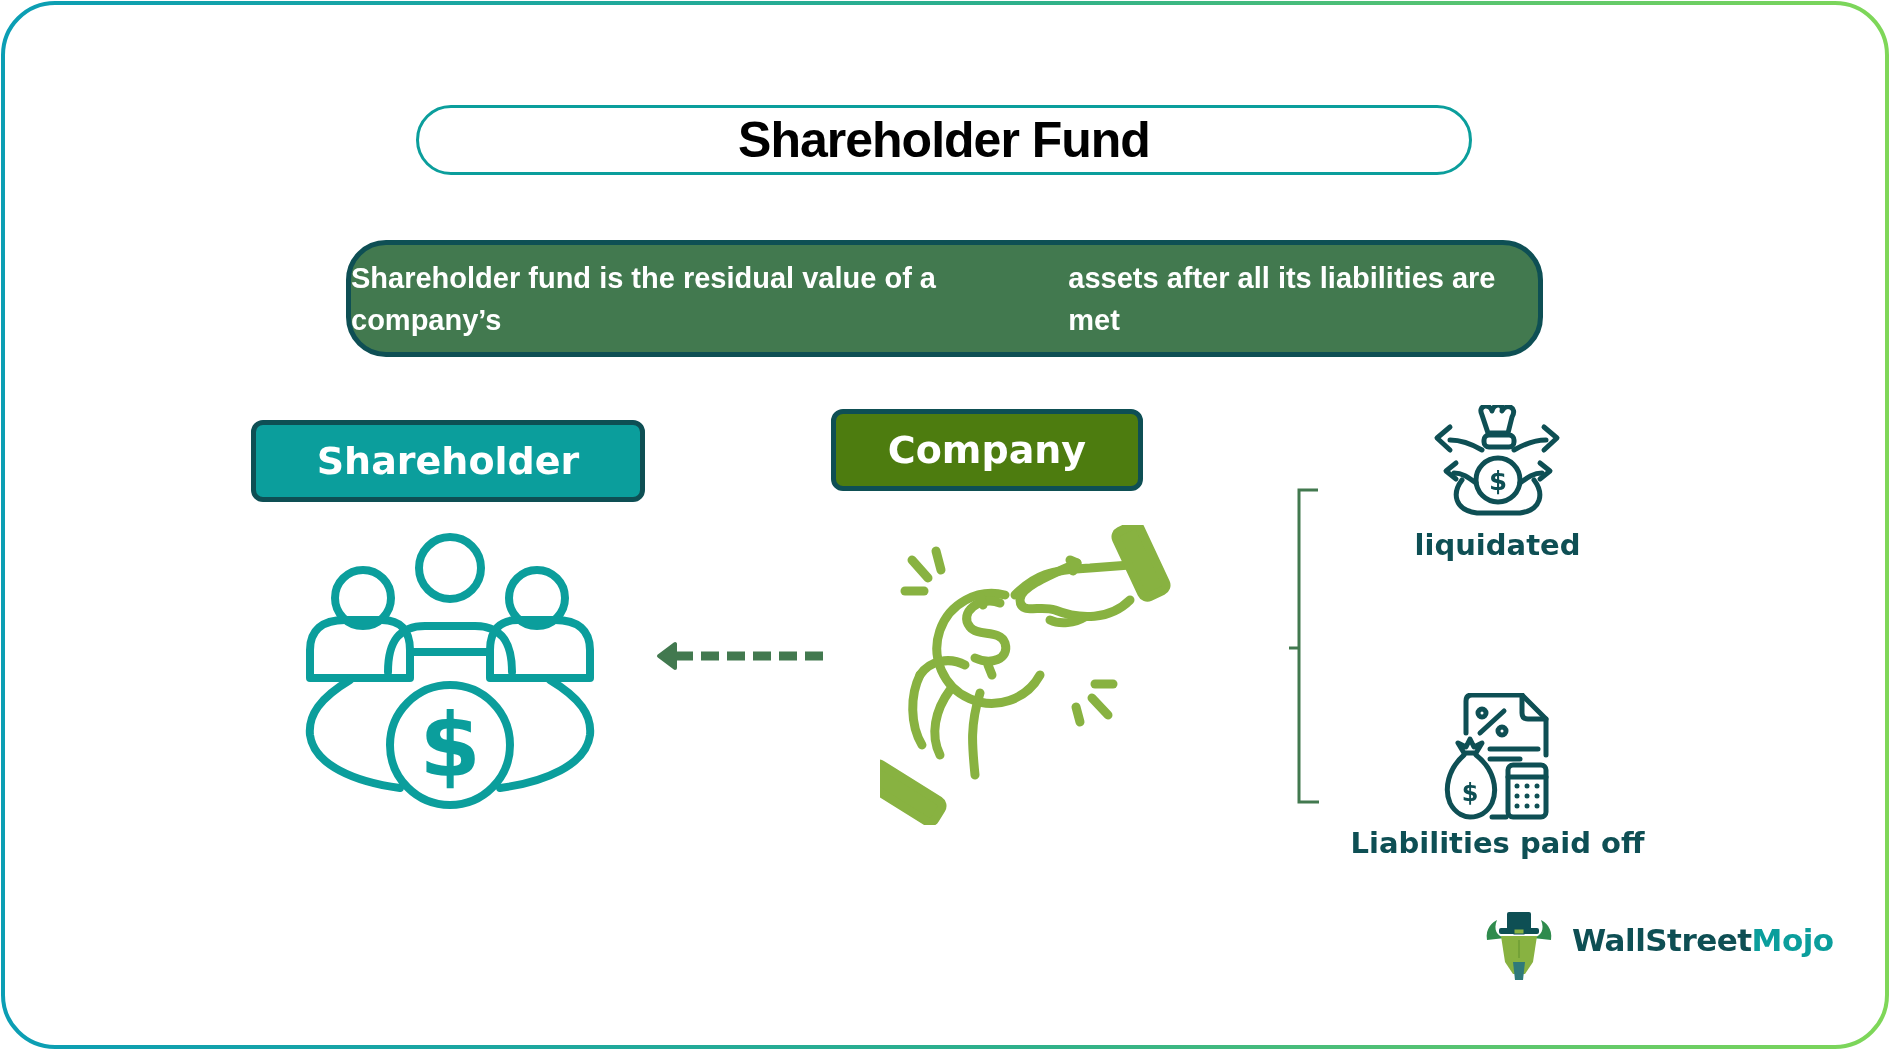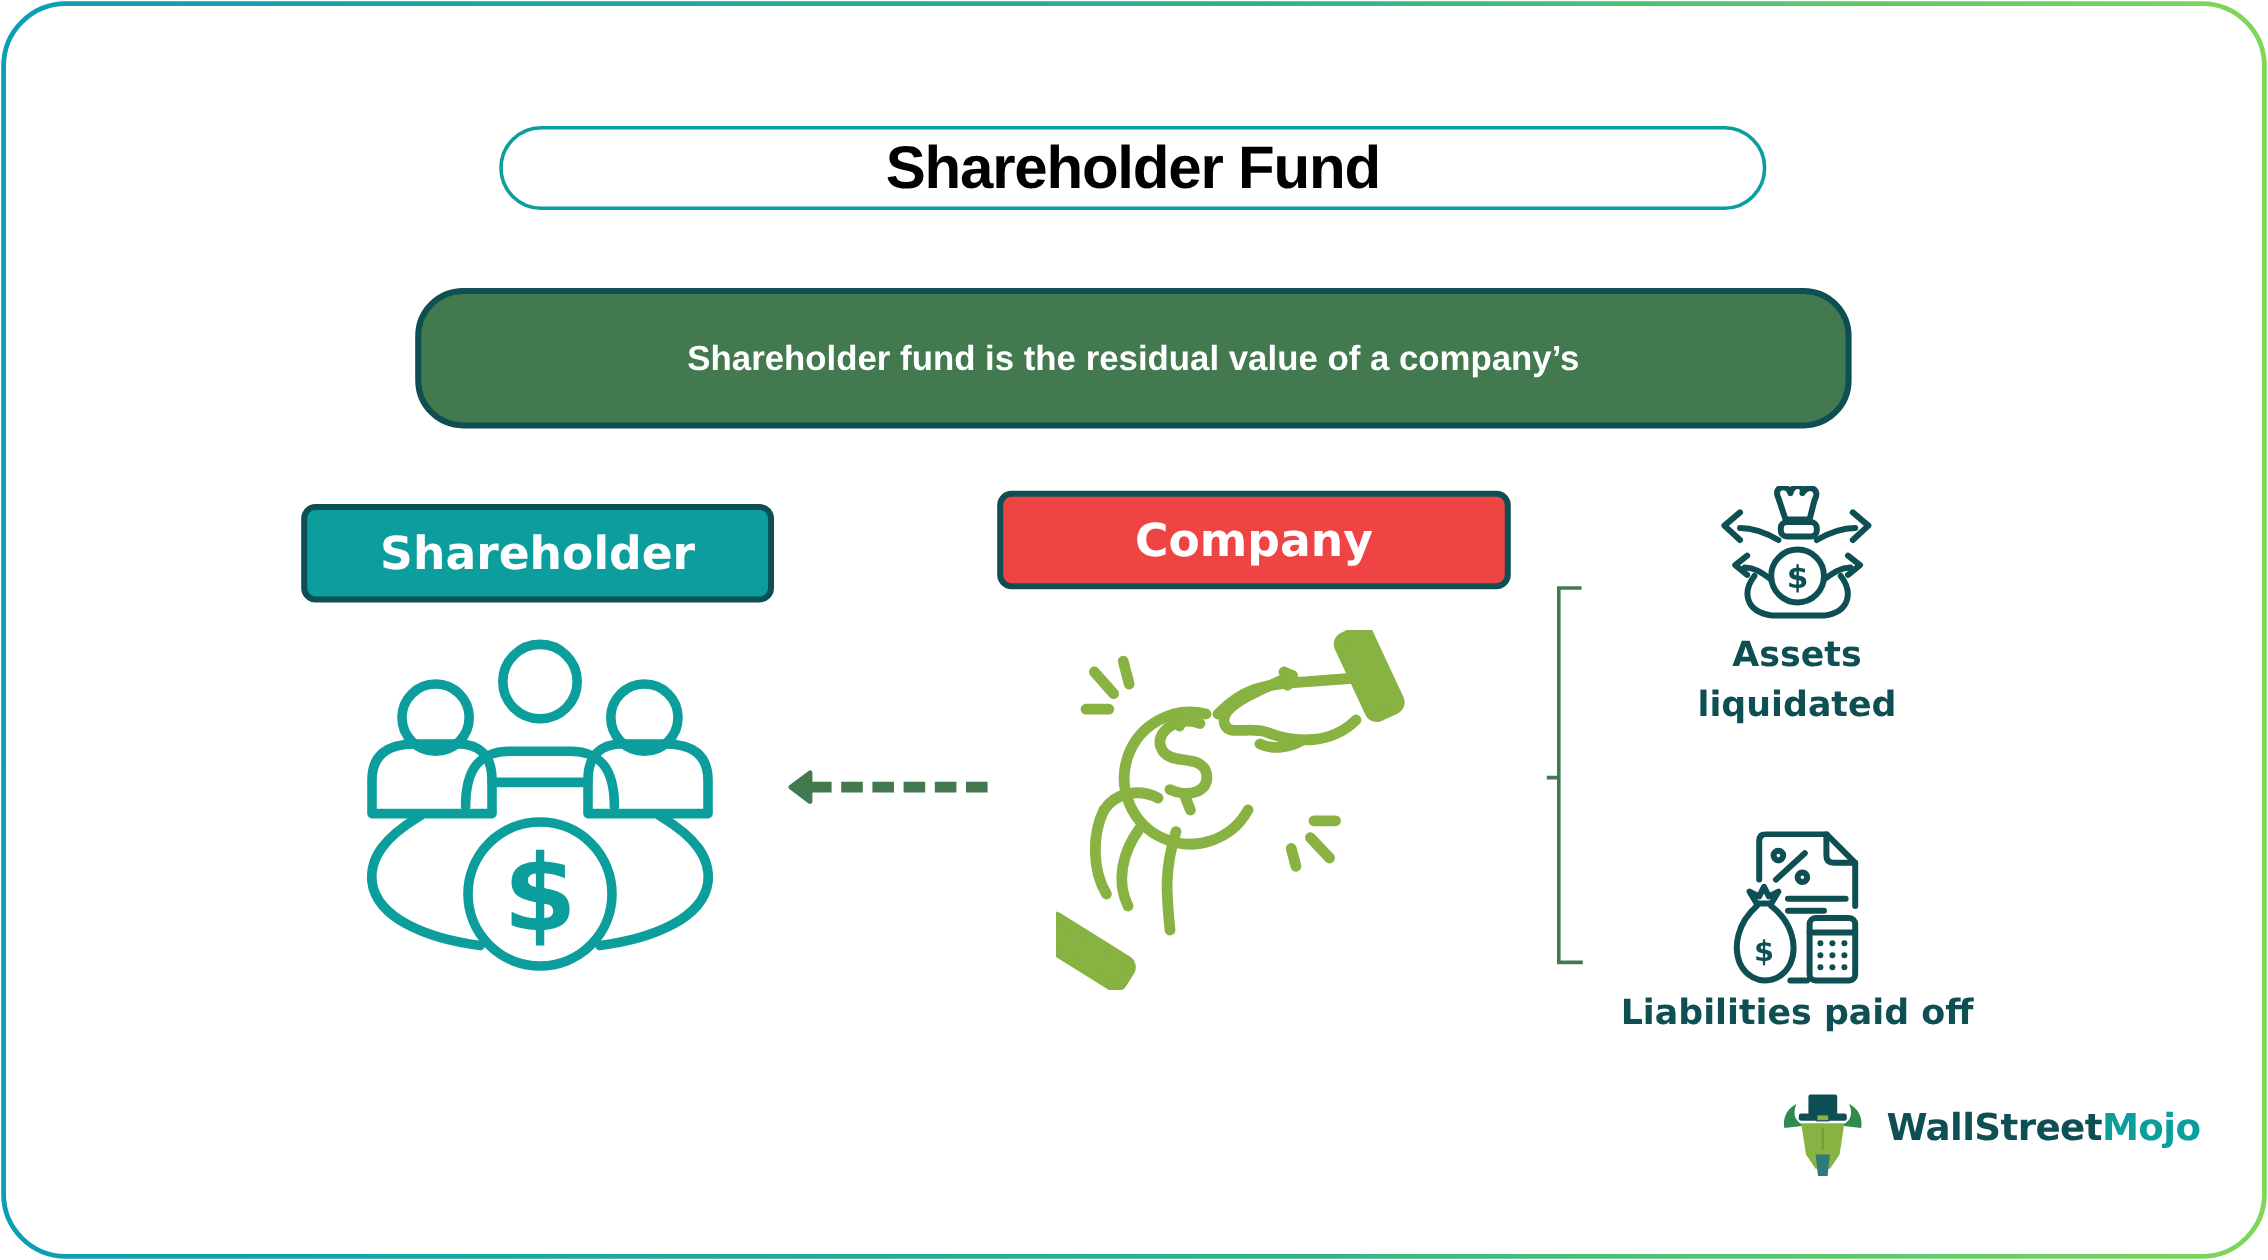--- a/index.html
+++ b/index.html
@@ -17,21 +17,21 @@
     background:#42794f; border:5px solid #0e4f54; border-radius:40px; box-sizing:border-box;
     display:flex; align-items:center; justify-content:center;
   }
   .desc-box span { color:#fff; font-size:29px; font-weight:bold; line-height:42px; font-family:"Liberation Sans", sans-serif; }
   .label-box {
     box-sizing:border-box; border:5px solid #0e4f54; border-radius:12px;
     display:flex; align-items:center; justify-content:center;
   }
   .label-box span { color:#fff; font-size:38px; font-weight:bold; font-family:"DejaVu Sans", sans-serif; }
   .shareholder-box { left:251px; top:420px; width:394px; height:82px; background:#0b9e9c; }
-  .company-box { left:831px; top:409px; width:428px; height:82px; background:#ef4444; }
+  .company-box { left:831px; top:409px; width:312px; height:82px; background:#4d7c0f; }
   .flow-label { left:643px; top:532px; width:200px; text-align:center; color:#42794f; font-size:29px; font-weight:bold; line-height:42px; font-family:"DejaVu Sans", sans-serif; }
   .side-label { text-align:center; color:#0e4f54; font-size:29px; font-weight:bold; line-height:42px; font-family:"DejaVu Sans", sans-serif; }
   .logo-text { left:1560px; top:922px; font-size:31px; font-weight:bold; font-family:"DejaVu Sans", sans-serif; letter-spacing:-0.5px; }
   .logo-text .a { color:#0e4f54;margin-left:12px; }
   .logo-text .b { color:#0b9e9c; }
 </style>
 </head>
 <body>
 
 <svg class="frame" width="1890" height="1050" viewBox="0 0 1890 1050">
@@ -44,20 +44,21 @@
   </defs>
   <rect x="3" y="3" width="1884" height="1044" rx="52" ry="52" fill="#fff" stroke="url(#fg)" stroke-width="4"></rect>
 </svg>
 
 <div class="abs title-box">
   <span>Shareholder Fund</span>
 </div>
 
 <div class="abs desc-box">
   <span>Shareholder fund is the residual value of a company’s</span>
+  <span>assets after all its liabilities are met</span>
 </div>
 
 <div class="abs label-box shareholder-box">
   <span>Shareholder</span>
 </div>
 
 <svg class="abs" style="left:300px;top:530px" width="300" height="290" viewBox="0 0 300 290" fill="none" stroke="#0b9e9c" stroke-width="8" stroke-linecap="round" stroke-linejoin="round">
   <circle cx="150" cy="38" r="31"></circle>
   <circle cx="63" cy="68" r="28"></circle>
   <circle cx="237" cy="68" r="28"></circle>
@@ -123,21 +124,20 @@
   <path d="M50 45 C38 38 28 35 18 35"></path>
   <path d="M18 22 L5 33 L18 45"></path>
   <path d="M82 45 C94 38 104 35 114 35"></path>
   <path d="M112 22 L125 33 L112 45"></path>
   <path d="M44 78 C36 72 30 68 22 68"></path>
   <path d="M24 58 L14 66 L24 74"></path>
   <path d="M88 78 C96 72 102 68 110 68"></path>
   <path d="M108 58 L118 66 L108 74"></path>
 </svg>
 <div class="abs side-label" style="left:1390px;top:524px;width:215px;">
-  <div>Assets</div>
   <div>liquidated</div>
 </div>
 
 <svg class="abs" style="left:1442px;top:693px" width="110" height="128" viewBox="0 0 110 128" fill="none" stroke="#0e4f54" stroke-width="5" stroke-linecap="round" stroke-linejoin="round">
   <path d="M24 40 V8 C24 4 26 2 30 2 H80 L104 26 V62"></path>
   <path d="M80 2 V20 C80 24 82 26 86 26 H104"></path>
   <circle cx="40" cy="20" r="4"></circle>
   <circle cx="60" cy="38" r="4"></circle>
   <line x1="38" y1="40" x2="62" y2="18"></line>
   <line x1="48" y1="56" x2="96" y2="56"></line>

